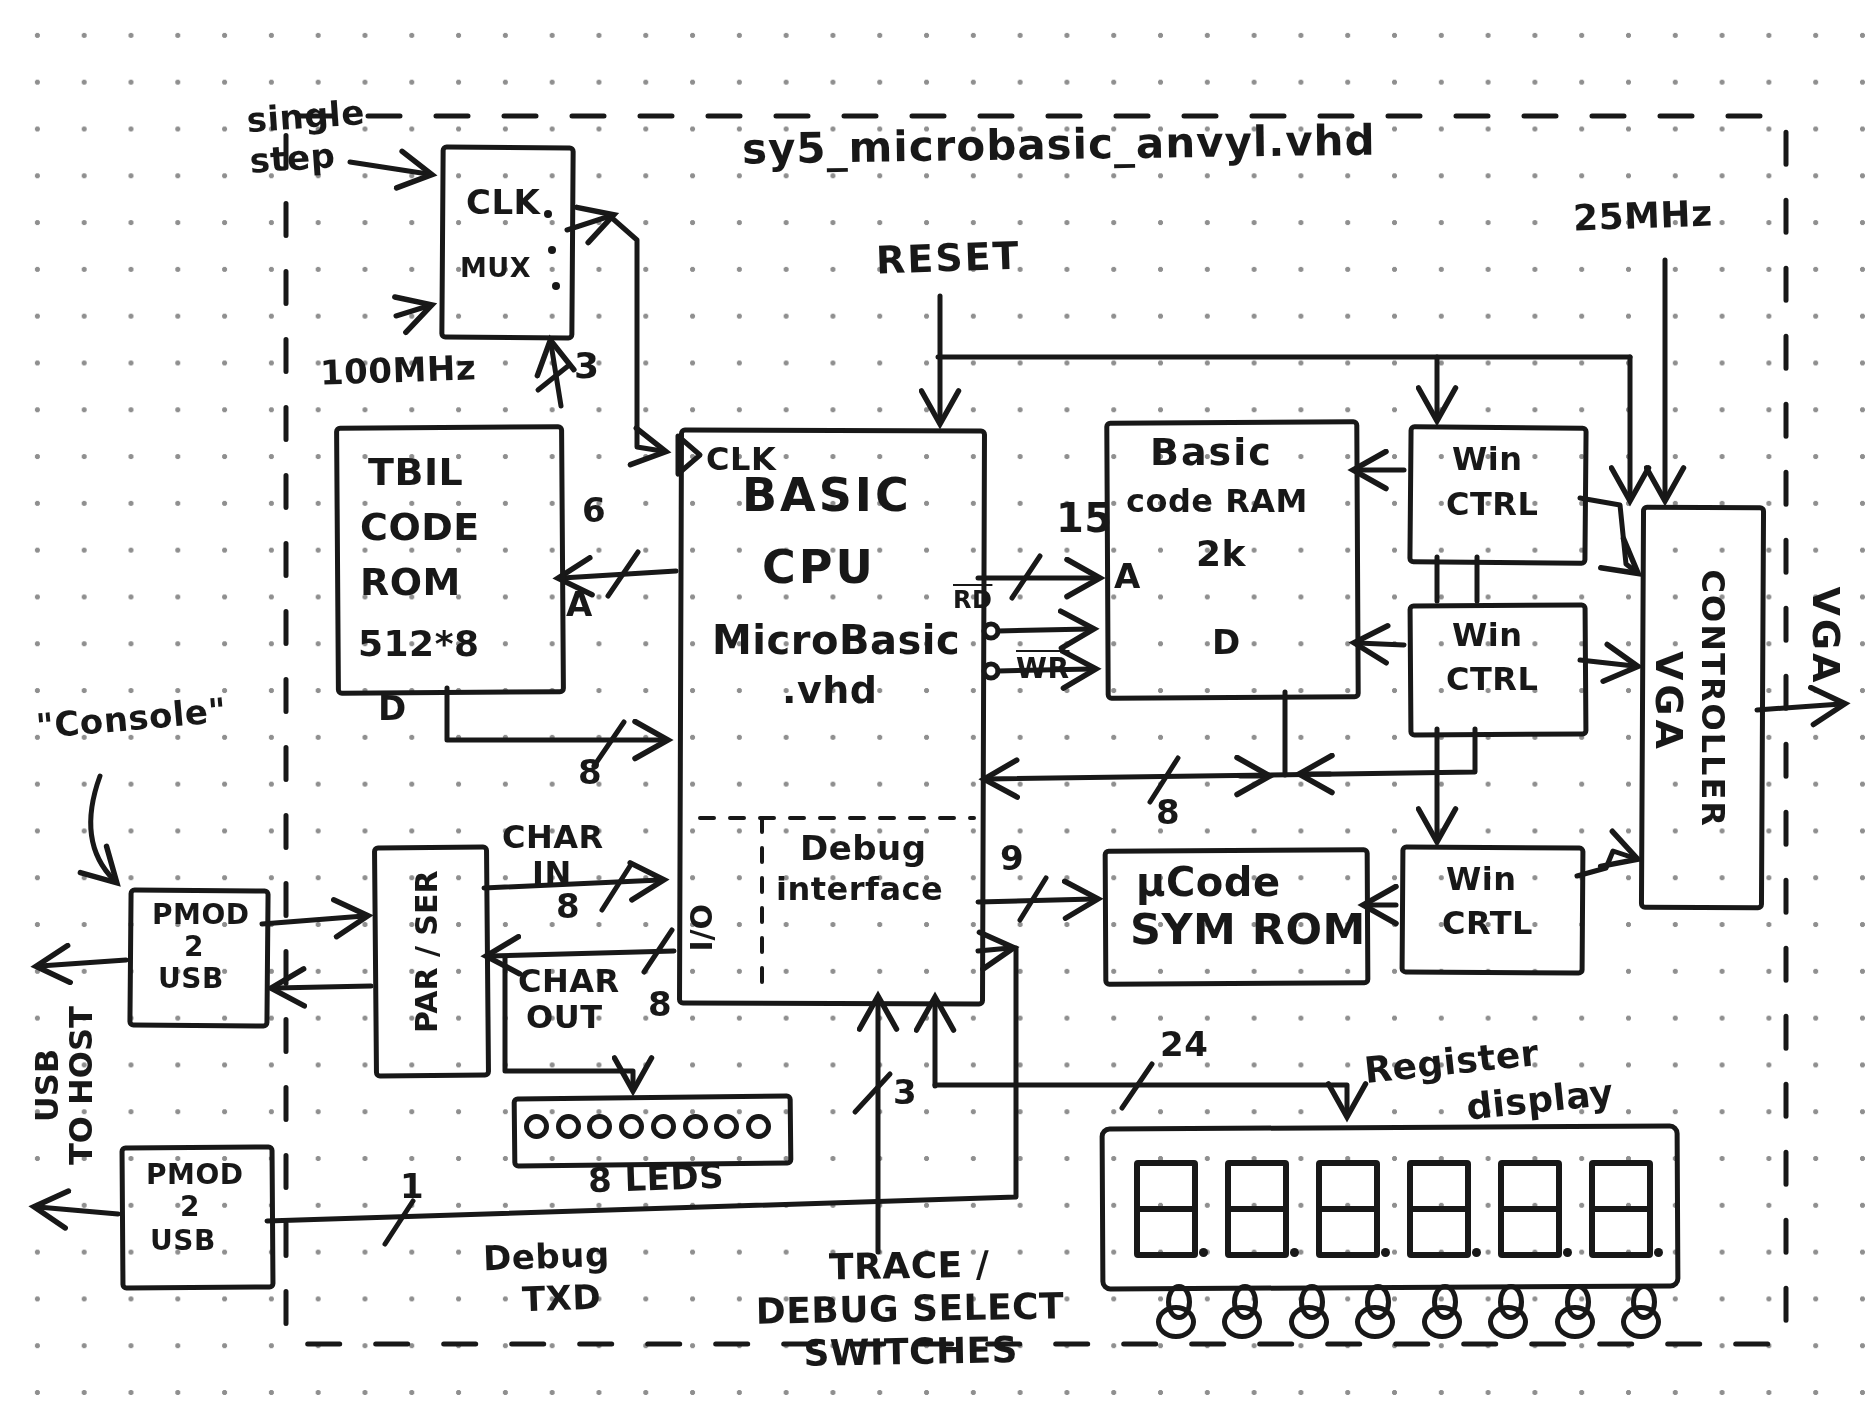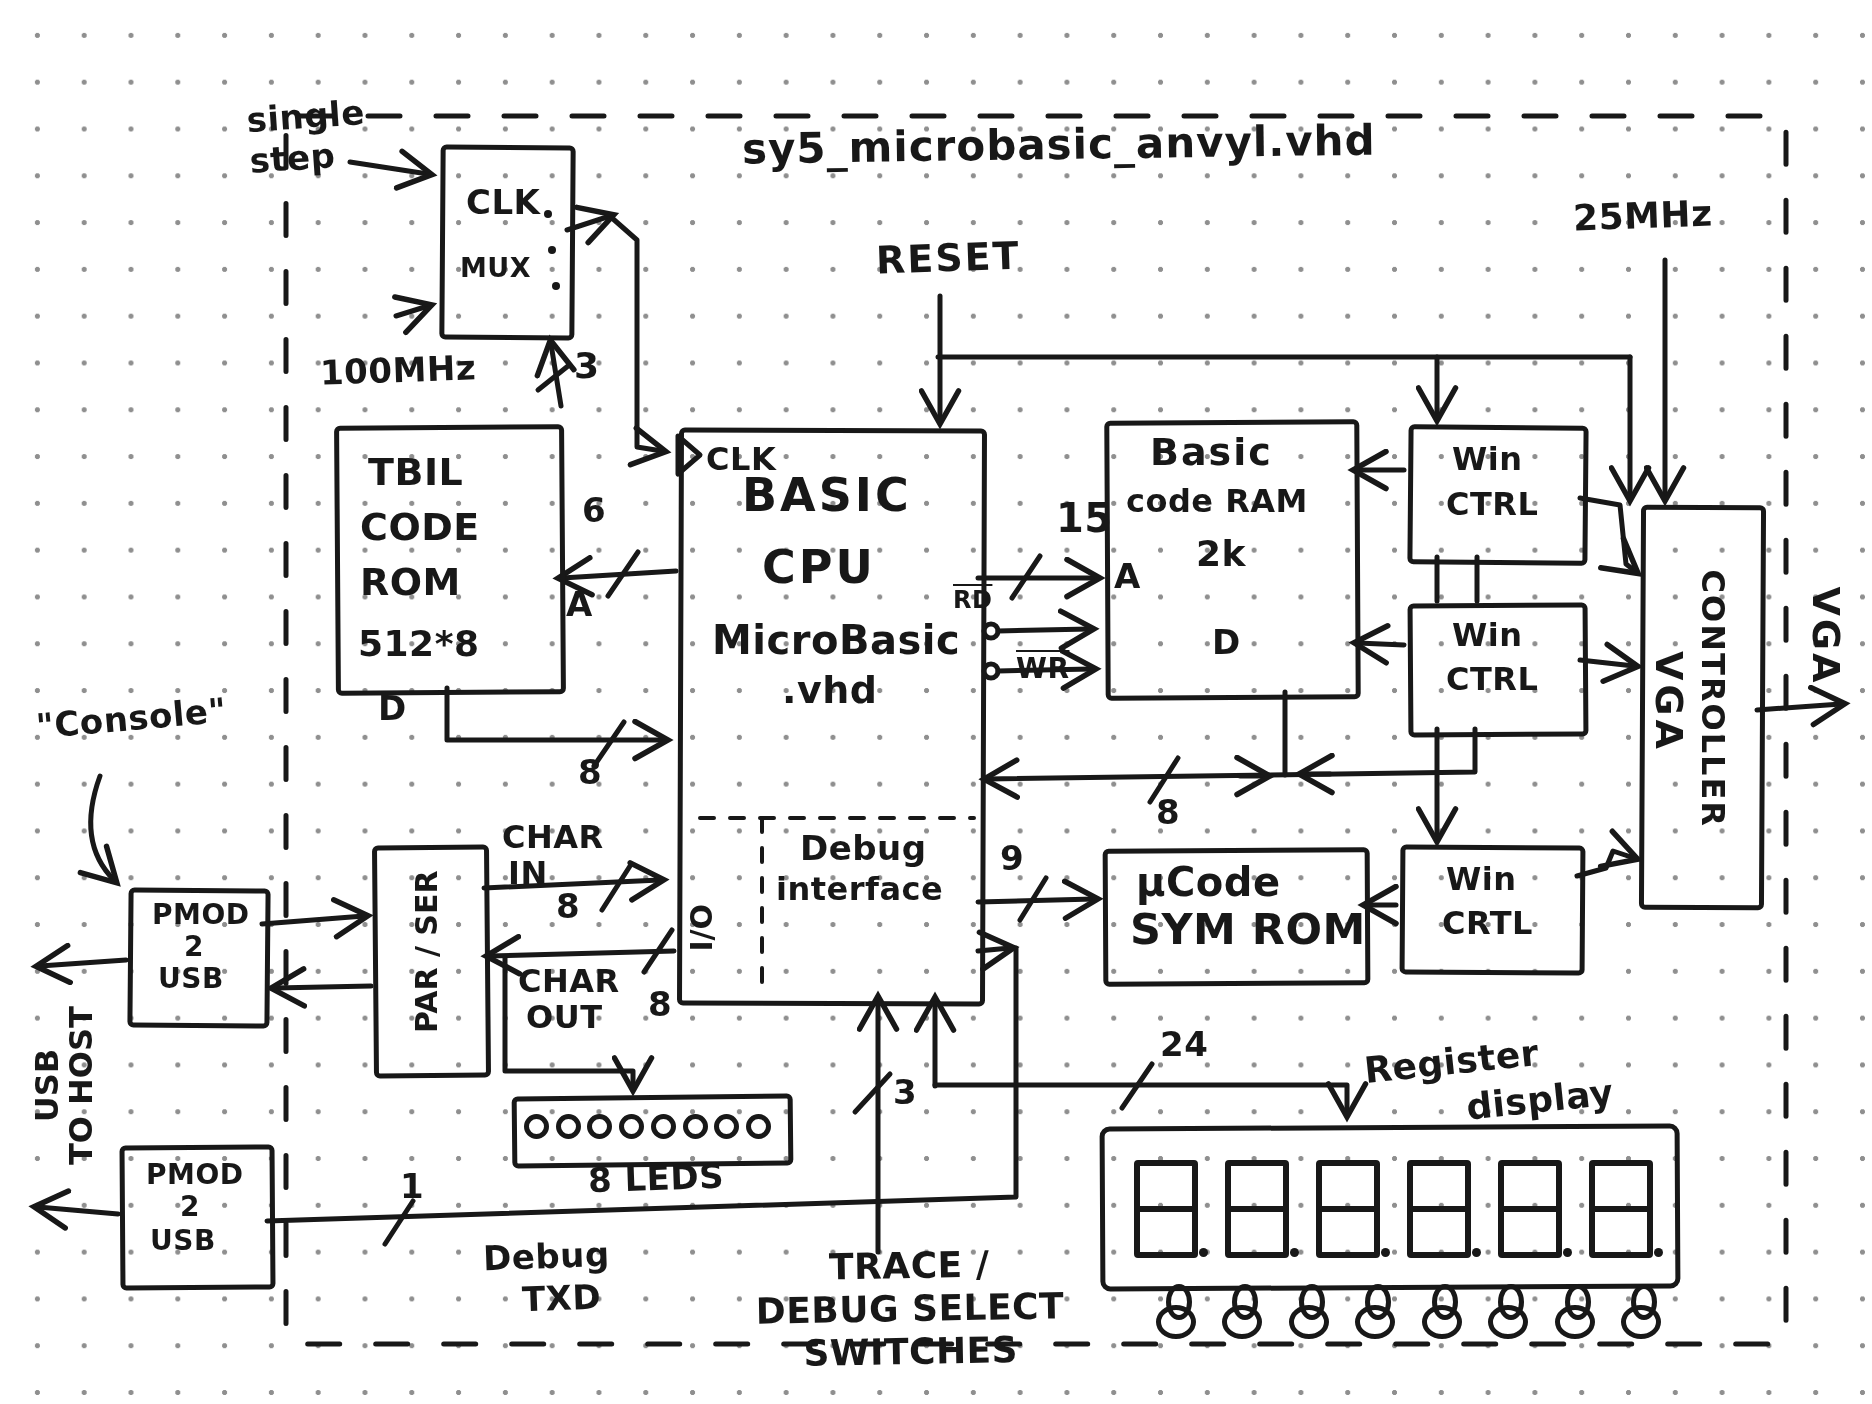--- a/index.html
+++ b/index.html
@@ -226,21 +226,21 @@
 <div class="lbl" style="left:152px;top:898px;font-size:28px">PMOD</div>
 <div class="lbl" style="left:184px;top:930px;font-size:28px">2</div>
 <div class="lbl" style="left:158px;top:962px;font-size:28px">USB</div>
 <div class="vtext" style="left:317px;top:936px;width:220px;font-size:30px;transform:rotate(-90deg)"><span>PAR / SER</span></div>
 <div class="lbl" style="left:146px;top:1158px;font-size:28px">PMOD</div>
 <div class="lbl" style="left:180px;top:1190px;font-size:28px">2</div>
 <div class="lbl" style="left:150px;top:1224px;font-size:28px">USB</div>
 <div class="vtext" style="left:-50px;top:1052px;width:230px;font-size:32px;transform:rotate(-90deg)"><span>USB</span><br><span>TO HOST</span></div>
 
 <div class="lbl" style="left:502px;top:818px;font-size:32px">CHAR</div>
-<div class="lbl" style="left:508px;top:854px;font-size:32px">IN</div>
+<div class="lbl" style="left:532px;top:854px;font-size:32px">IN</div>
 <div class="lbl" style="left:556px;top:886px;font-size:34px">8</div>
 <div class="lbl" style="left:518px;top:962px;font-size:32px">CHAR</div>
 <div class="lbl" style="left:526px;top:998px;font-size:32px">OUT</div>
 <div class="lbl" style="left:648px;top:984px;font-size:34px">8</div>
 
 <div class="lbl" style="left:588px;top:1158px;font-size:34px;transform:rotate(-2deg)">8 LEDS</div>
 <div class="lbl" style="left:400px;top:1166px;font-size:34px">1</div>
 <div class="lbl" style="left:483px;top:1236px;font-size:34px;transform:rotate(-2deg)">Debug</div>
 <div class="lbl" style="left:522px;top:1278px;font-size:34px;transform:rotate(-2deg)">TXD</div>
 <div class="lbl" style="left:893px;top:1072px;font-size:34px">3</div>

